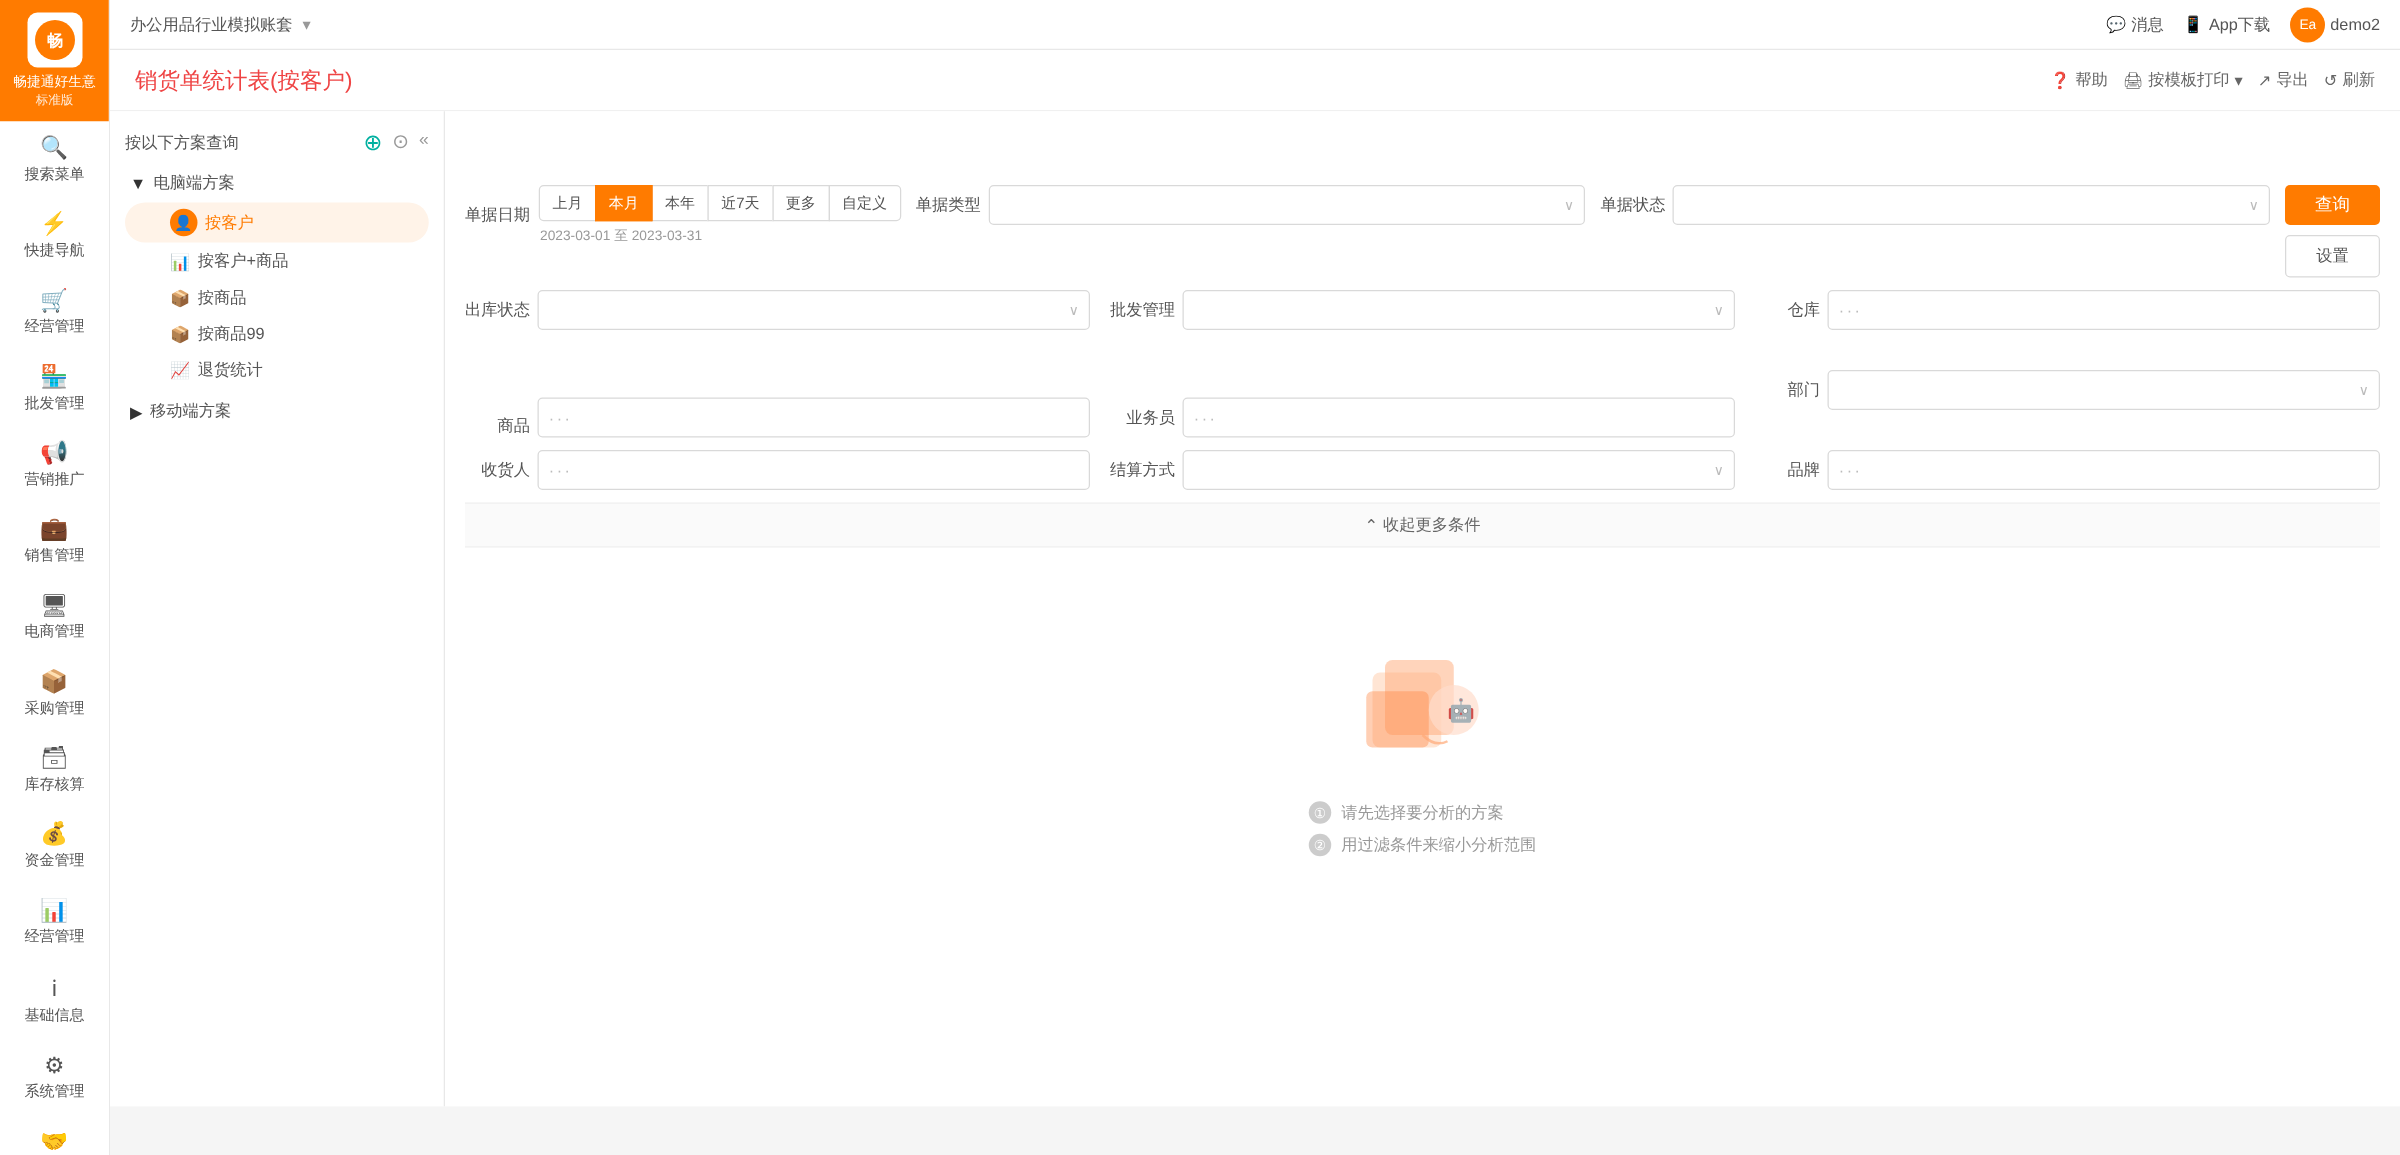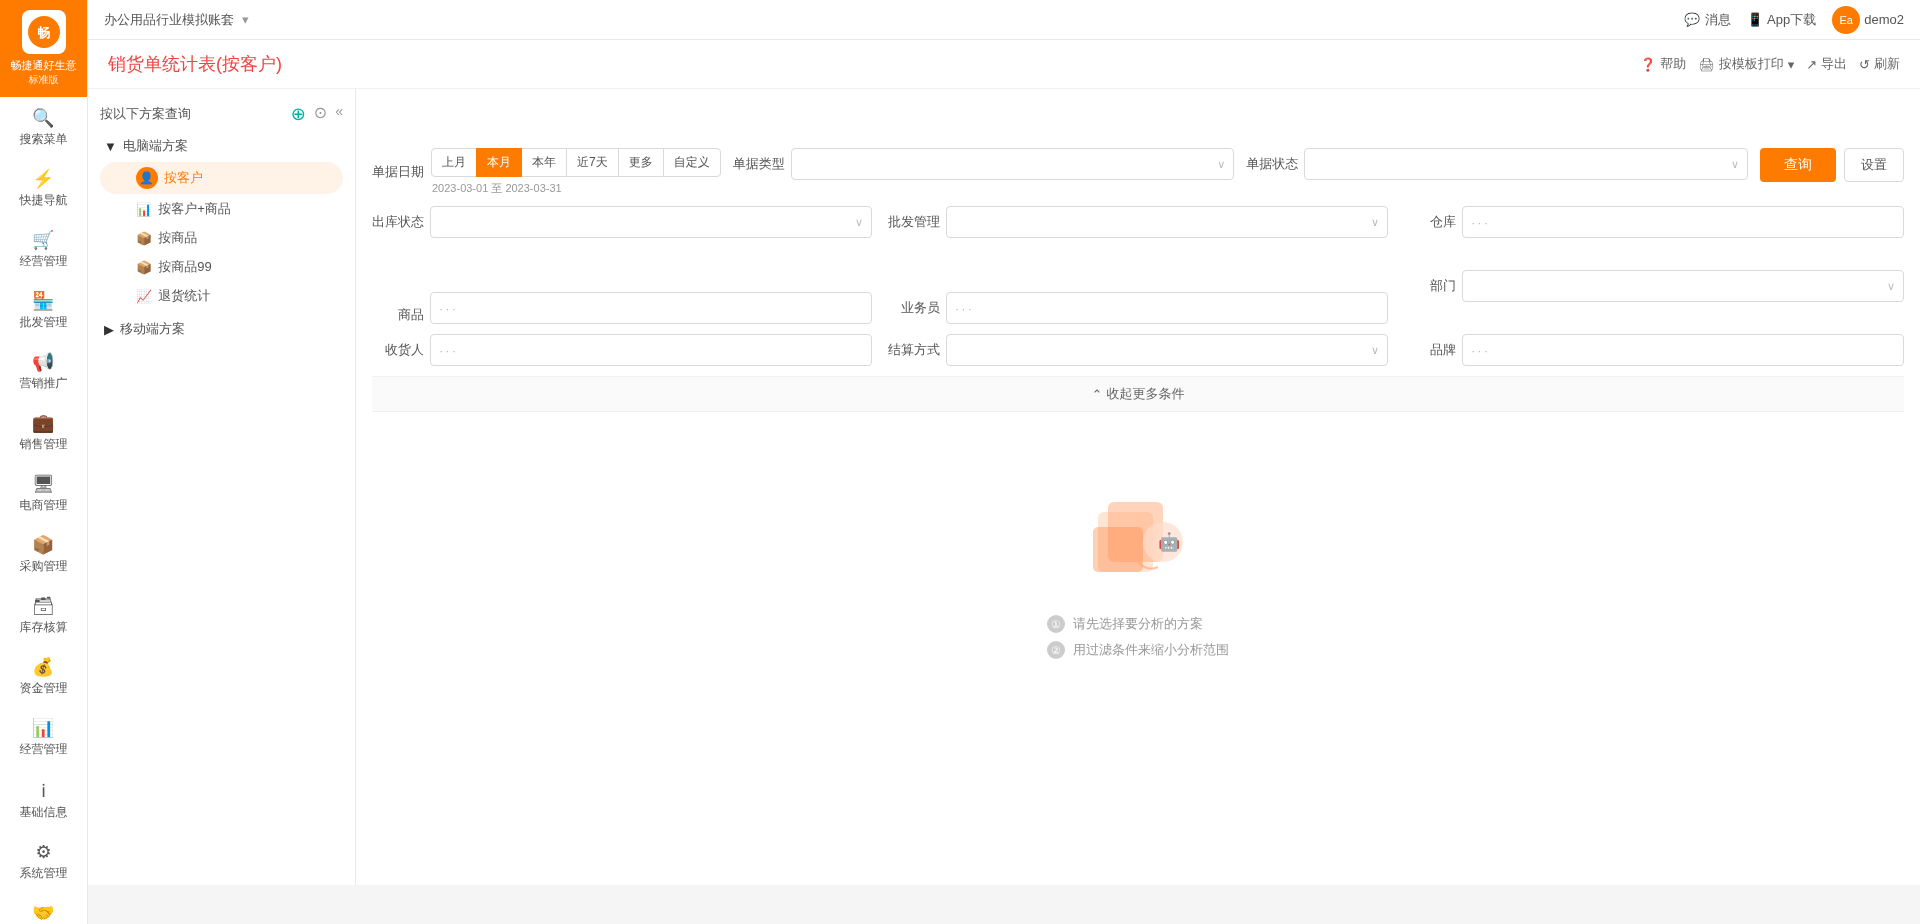--- a/index.html
+++ b/index.html
@@ -72,21 +72,21 @@
     
     .collapse-bar { text-align: center; padding: 8px; color: #666; font-size: 13px; cursor: pointer; border-top: 1px solid #f0f0f0; border-bottom: 1px solid #f0f0f0; background: #fafafa; display: flex; align-items: center; justify-content: center; gap: 4px; }
 
     
     .empty-state { display: flex; flex-direction: column; align-items: center; justify-content: center; padding: 60px 20px; color: #999; }
     .empty-tips { display: flex; flex-direction: column; gap: 8px; }
     .empty-tip { display: flex; align-items: center; gap: 8px; font-size: 13px; color: #999; }
     .tip-num { width: 18px; height: 18px; border-radius: 50%; background: #ccc; color: #fff; font-size: 11px; display: flex; align-items: center; justify-content: center; flex-shrink: 0; }
 
     
-    .right-action-col { display: flex; flex-direction: row; gap: 8px; }
+    .right-action-col { display: flex; flex-direction: column; gap: 8px; }
     .flt-label { min-width: 52px; text-align: right; font-size: 13px; color: #555; flex-shrink: 0; }
     .flt-input-box { width: 100%; border: 1px solid #d9d9d9; border-radius: 4px; padding: 5px 8px; font-size: 13px; color: #333; background: #fff; display: flex; align-items: center; justify-content: space-between; cursor: pointer; min-height: 32px; }
   </style>
 </head>
 <body>
 
 <div class="sidebar">
   <div class="logo-area">
     <div class="logo-icon">
       <svg viewBox="0 0 36 36" xmlns="http://www.w3.org/2000/svg">

